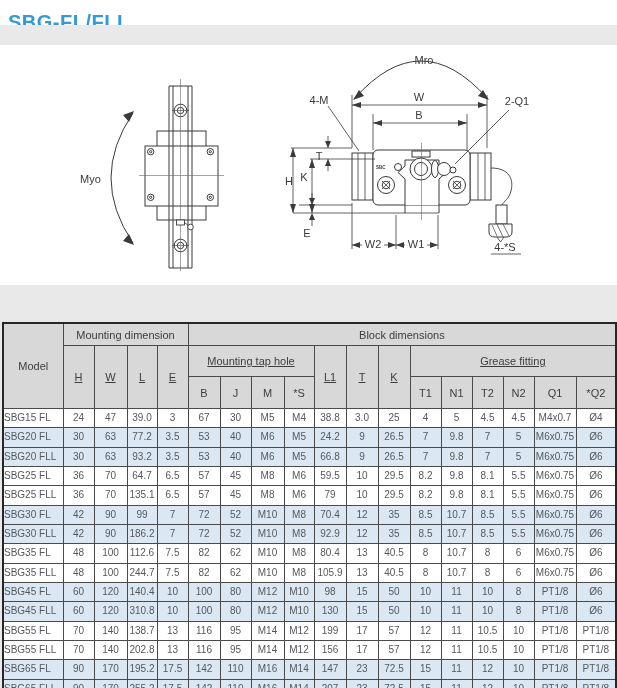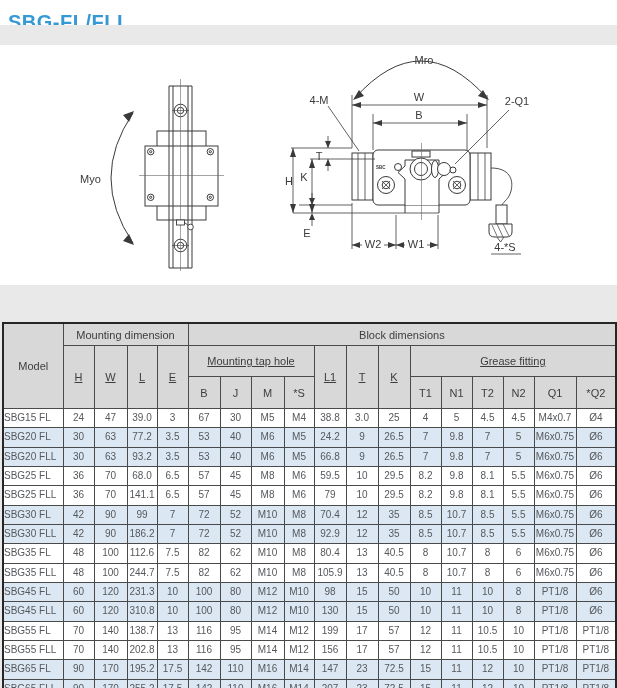--- a/index.html
+++ b/index.html
@@ -358,41 +358,41 @@
           <td>9.8</td>
           <td>7</td>
           <td>5</td>
           <td>M6x0.75</td>
           <td>Ø6</td>
         </tr>
         <tr>
           <td class="model-cell">SBG25 FL</td>
           <td>36</td>
           <td>70</td>
-          <td>68.0</td>
+          <td>64.7</td>
           <td>6.5</td>
           <td>57</td>
           <td>45</td>
           <td>M8</td>
           <td>M6</td>
           <td>59.5</td>
           <td>10</td>
           <td>29.5</td>
           <td>8.2</td>
           <td>9.8</td>
           <td>8.1</td>
           <td>5.5</td>
           <td>M6x0.75</td>
           <td>Ø6</td>
         </tr>
         <tr>
           <td class="model-cell">SBG25 FLL</td>
           <td>36</td>
           <td>70</td>
-          <td>141.1</td>
+          <td>135.1</td>
           <td>6.5</td>
           <td>57</td>
           <td>45</td>
           <td>M8</td>
           <td>M6</td>
           <td>79</td>
           <td>10</td>
           <td>29.5</td>
           <td>8.2</td>
           <td>9.8</td>
@@ -478,21 +478,21 @@
           <td>10.7</td>
           <td>8</td>
           <td>6</td>
           <td>M6x0.75</td>
           <td>Ø6</td>
         </tr>
         <tr class="shaded">
           <td class="model-cell">SBG45 FL</td>
           <td>60</td>
           <td>120</td>
-          <td>231.3</td>
+          <td>140.4</td>
           <td>10</td>
           <td>100</td>
           <td>80</td>
           <td>M12</td>
           <td>M10</td>
           <td>98</td>
           <td>15</td>
           <td>50</td>
           <td>10</td>
           <td>11</td>

